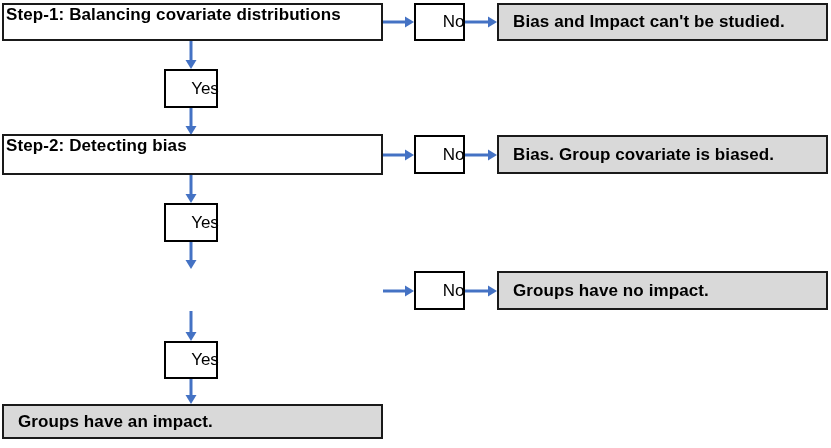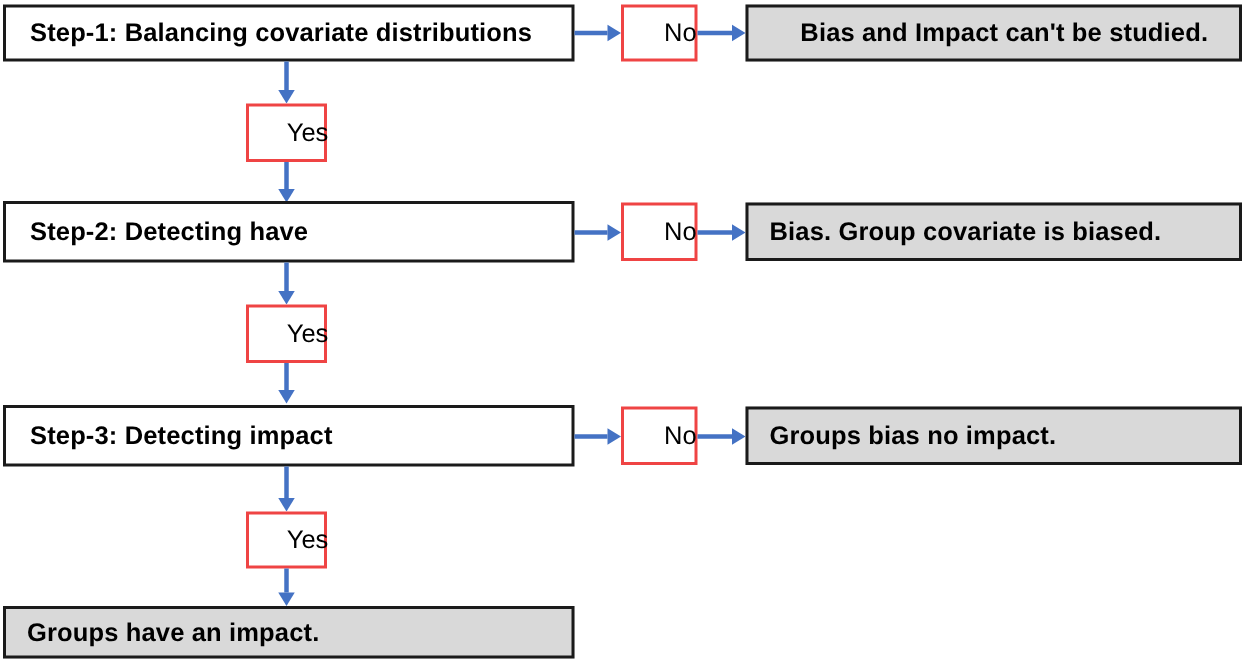--- a/index.html
+++ b/index.html
@@ -18,37 +18,36 @@
     overflow: hidden;
   }
 
   
   .step-box {
     position: absolute;
     box-sizing: border-box;
     background: #ffffff;
     border: 2px solid #1a1a1a;
     display: flex;
-    align-items: center;
-    padding-left: 16px;
+    padding-left: 2px;
   }
   .step-box .step-label {
     font-size: 17px;
     font-weight: bold;
     color: #000000;
     letter-spacing: 0.1px;
     white-space: nowrap;
   }
 
   
   .dec-box {
     position: absolute;
     box-sizing: border-box;
     background: #ffffff;
-    border: 2px solid #ef4444;
+    border: 2px solid #000000;
     display: flex;
     align-items: center;
     justify-content: center;
     padding-left: 28px;
   }
   .dec-box .dec-label {
     font-size: 17px;
     font-weight: normal;
     color: #000000;
     white-space: nowrap;
@@ -94,40 +93,40 @@
 
   <div class="dec-box" style="left:414px; top:3px; width:51px; height:38px;">
     <span class="dec-label">No</span>
   </div>
 
   <svg class="connector" style="left:465px; top:14px; width:33px; height:16px;" viewBox="0 0 33 16">
     <line x1="0" y1="8" x2="23" y2="8" stroke="#4472C4" stroke-width="3"></line>
     <polygon points="23,2.5 32,8 23,13.5" fill="#4472C4"></polygon>
   </svg>
 
-  <div class="out-box" style="left:497px; top:3px; width:331px; height:38px;justify-content:center;">
+  <div class="out-box" style="left:497px; top:3px; width:331px; height:38px;">
     <span class="out-label">Bias and Impact can't be studied.</span>
   </div>
 
   <svg class="connector" style="left:183px; top:41px; width:16px; height:29px;" viewBox="0 0 16 29">
     <line x1="8" y1="0" x2="8" y2="19" stroke="#4472C4" stroke-width="3"></line>
     <polygon points="2.5,19 13.5,19 8,28" fill="#4472C4"></polygon>
   </svg>
 
   <div class="dec-box" style="left:164px; top:69px; width:54px; height:39px;">
     <span class="dec-label">Yes</span>
   </div>
 
   <svg class="connector" style="left:183px; top:108px; width:16px; height:28px;" viewBox="0 0 16 28">
     <line x1="8" y1="0" x2="8" y2="18" stroke="#4472C4" stroke-width="3"></line>
     <polygon points="2.5,18 13.5,18 8,27" fill="#4472C4"></polygon>
   </svg>
 
   <div class="step-box" style="left:2px; top:134px; width:381px; height:41px;">
-    <span class="step-label">Step-2: Detecting have</span>
+    <span class="step-label">Step-2: Detecting bias</span>
   </div>
 
   <svg class="connector" style="left:383px; top:147px; width:32px; height:16px;" viewBox="0 0 32 16">
     <line x1="0" y1="8" x2="22" y2="8" stroke="#4472C4" stroke-width="3"></line>
     <polygon points="22,2.5 31,8 22,13.5" fill="#4472C4"></polygon>
   </svg>
 
   <div class="dec-box" style="left:414px; top:135px; width:51px; height:39px;">
     <span class="dec-label">No</span>
   </div>
@@ -148,40 +147,37 @@
 
   <div class="dec-box" style="left:164px; top:203px; width:54px; height:39px;">
     <span class="dec-label">Yes</span>
   </div>
 
   <svg class="connector" style="left:183px; top:242px; width:16px; height:28px;" viewBox="0 0 16 28">
     <line x1="8" y1="0" x2="8" y2="18" stroke="#4472C4" stroke-width="3"></line>
     <polygon points="2.5,18 13.5,18 8,27" fill="#4472C4"></polygon>
   </svg>
 
-  <div class="step-box" style="left:2px; top:270px; width:381px; height:41px;">
-    <span class="step-label">Step-3: Detecting impact</span>
-  </div>
 
   <svg class="connector" style="left:383px; top:283px; width:32px; height:16px;" viewBox="0 0 32 16">
     <line x1="0" y1="8" x2="22" y2="8" stroke="#4472C4" stroke-width="3"></line>
     <polygon points="22,2.5 31,8 22,13.5" fill="#4472C4"></polygon>
   </svg>
 
   <div class="dec-box" style="left:414px; top:271px; width:51px; height:39px;">
     <span class="dec-label">No</span>
   </div>
 
   <svg class="connector" style="left:465px; top:283px; width:33px; height:16px;" viewBox="0 0 33 16">
     <line x1="0" y1="8" x2="23" y2="8" stroke="#4472C4" stroke-width="3"></line>
     <polygon points="23,2.5 32,8 23,13.5" fill="#4472C4"></polygon>
   </svg>
 
   <div class="out-box" style="left:497px; top:271px; width:331px; height:39px;">
-    <span class="out-label">Groups bias no impact.</span>
+    <span class="out-label">Groups have no impact.</span>
   </div>
 
   <svg class="connector" style="left:183px; top:311px; width:16px; height:31px;" viewBox="0 0 16 31">
     <line x1="8" y1="0" x2="8" y2="21" stroke="#4472C4" stroke-width="3"></line>
     <polygon points="2.5,21 13.5,21 8,30" fill="#4472C4"></polygon>
   </svg>
 
   <div class="dec-box" style="left:164px; top:341px; width:54px; height:38px;">
     <span class="dec-label">Yes</span>
   </div>

